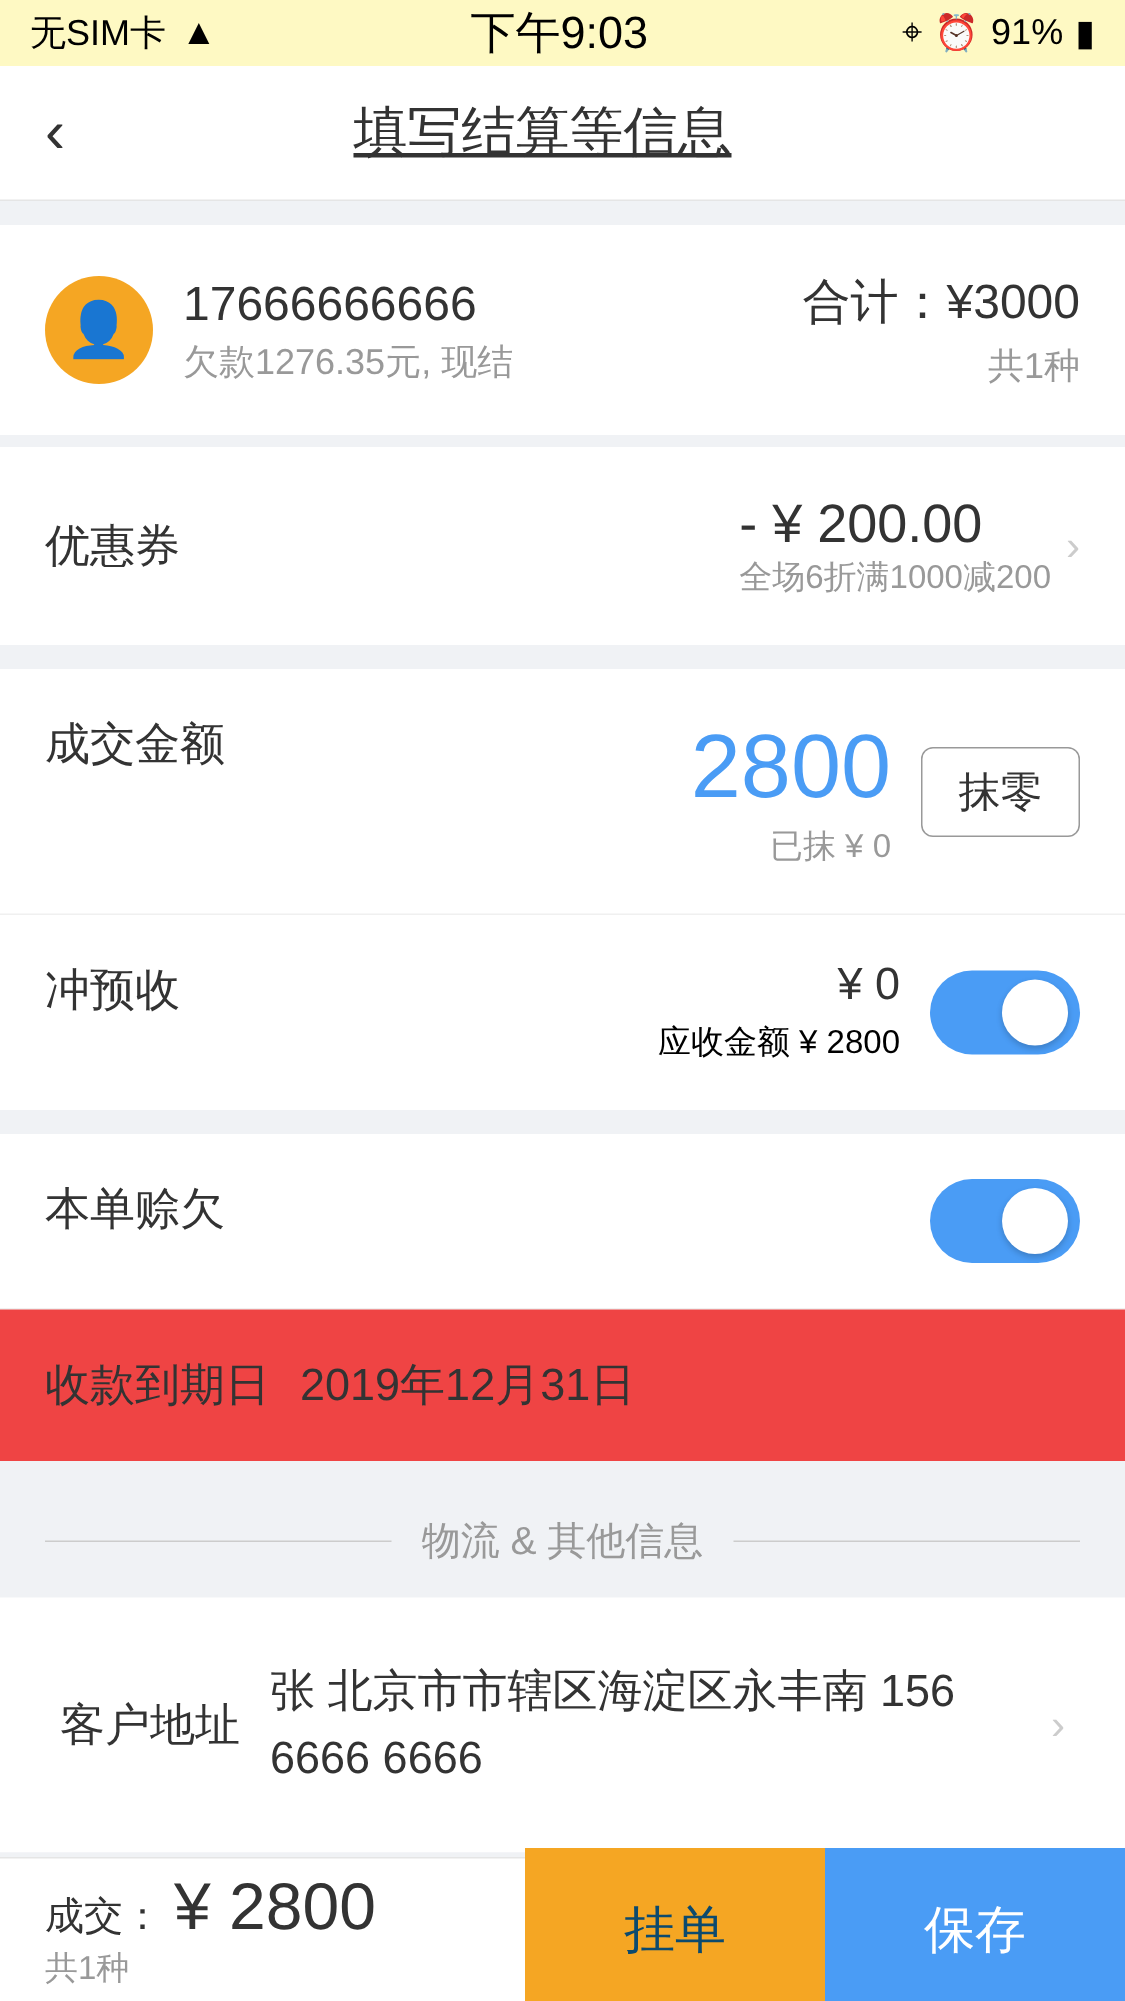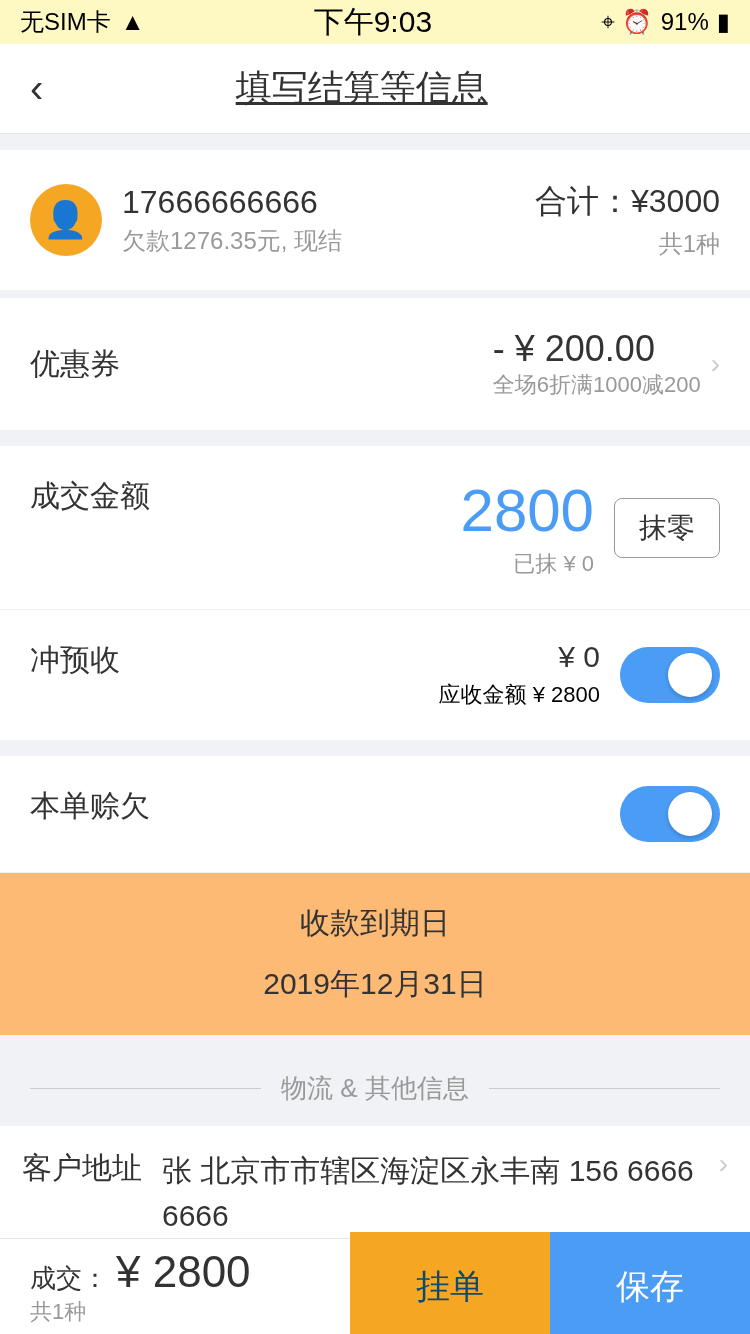--- a/index.html
+++ b/index.html
@@ -147,49 +147,48 @@
       right: 8px;
       width: 44px;
       height: 44px;
       border-radius: 50%;
       background: #fff;
       box-shadow: 0 2px 4px rgba(0,0,0,0.2);
     }
 
     
     .due-date-row {
-      background: #fdba74;
+      background: #ef4444;
       padding: 30px;
       display: flex;
       align-items: center;
       gap: 20px;
       border-top: 1px solid #f0f0f0;
-      flex-direction: column;
     }
     .due-date-label { font-size: 30px; color: #333; }
     .due-date-value { font-size: 30px; color: #333; }
 
     
     .logistics-header {
       background: #f0f2f5;
       padding: 20px 30px;
       display: flex;
       align-items: center;
       justify-content: center;
       gap: 20px;
     }
     .logistics-line { flex: 1; height: 1px; background: #ccc; }
     .logistics-text { font-size: 26px; color: #999; }
 
     
     .address-row {
       background: #fff;
-      padding: 22px;
-      display: flex;
-      align-items: flex-start;
+      padding: 40px;
+      display: flex;
+      align-items: center;
       justify-content: space-between;
     }
     .address-label { font-size: 30px; color: #333; min-width: 120px; }
     .address-content { font-size: 30px; color: #333; flex: 1; margin: 0 20px; line-height: 1.5; }
 
     
     .bottom-grey { background: #f0f2f5; flex: 1; min-height: 200px; }
 
     
     .footer {

